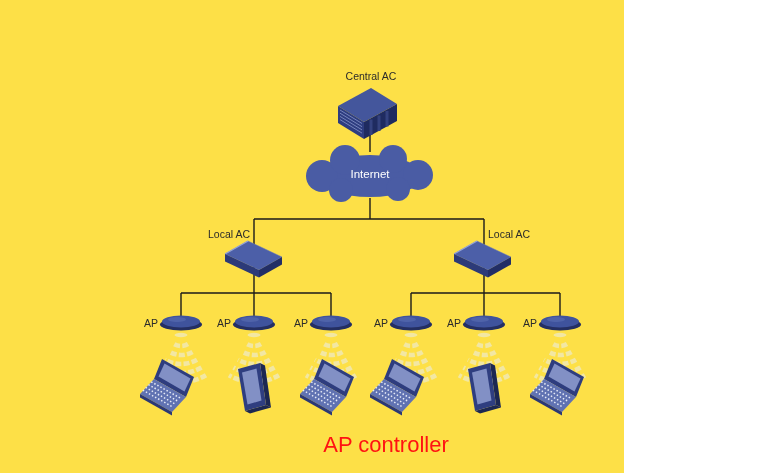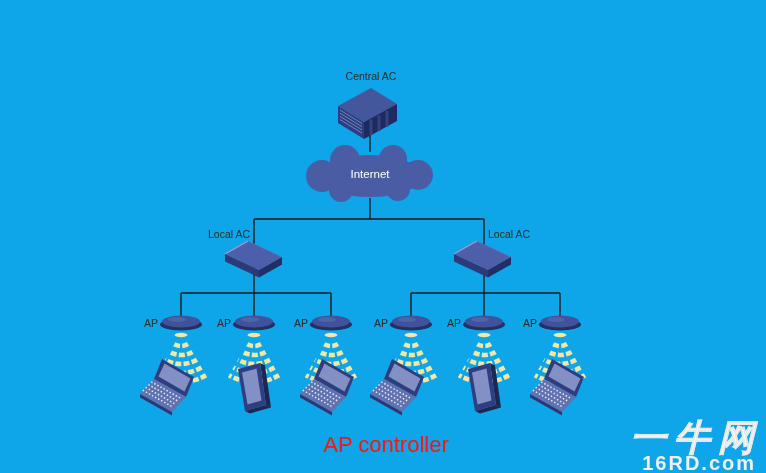--- a/index.html
+++ b/index.html
@@ -1,17 +1,17 @@
 <!DOCTYPE html>
 <html><head>
 <meta charset="utf-8">
 <style>
   html,body{margin:0;padding:0;background:#ffffff;}
   body{font-family:"Liberation Sans",sans-serif;}
-  .stage{position:relative;width:766px;height:473px;background:#0ea5e9;overflow:hidden;}
+  .stage{position:relative;width:624px;height:473px;background:#fde047;overflow:hidden;}
   svg{display:block;}
   .lbl{font-family:"Liberation Sans",sans-serif;font-size:10.5px;fill:#2b2b2b;}
   .cloud-lbl{font-family:"Liberation Sans",sans-serif;font-size:11.5px;fill:#ffffff;}
   .caption{font-family:"Liberation Sans",sans-serif;font-size:22px;fill:#ff1212;}
   .wm1{font-family:"Liberation Sans",sans-serif;font-size:36px;font-weight:bold;font-style:italic;
        fill:#fdfdfd;stroke:#e9e9e9;stroke-width:0.7;letter-spacing:8px;}
   .wm2{font-family:"Liberation Sans",sans-serif;font-size:20px;font-weight:bold;
        fill:#f0f0f0;letter-spacing:2px;}
   .link{stroke:#1a1a1a;stroke-width:1.4;fill:none;}
   .wave{stroke:#f2e7a3;stroke-width:4.6;fill:none;stroke-dasharray:6 2.2;}

